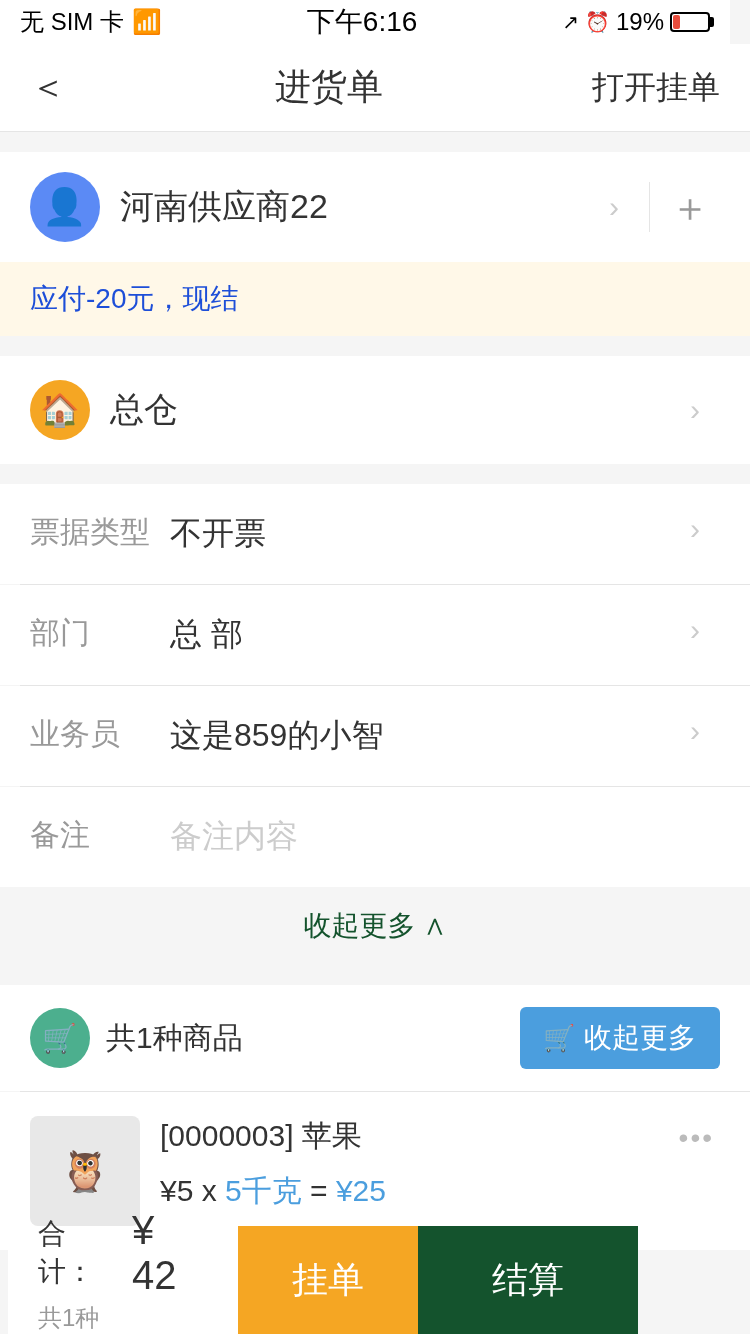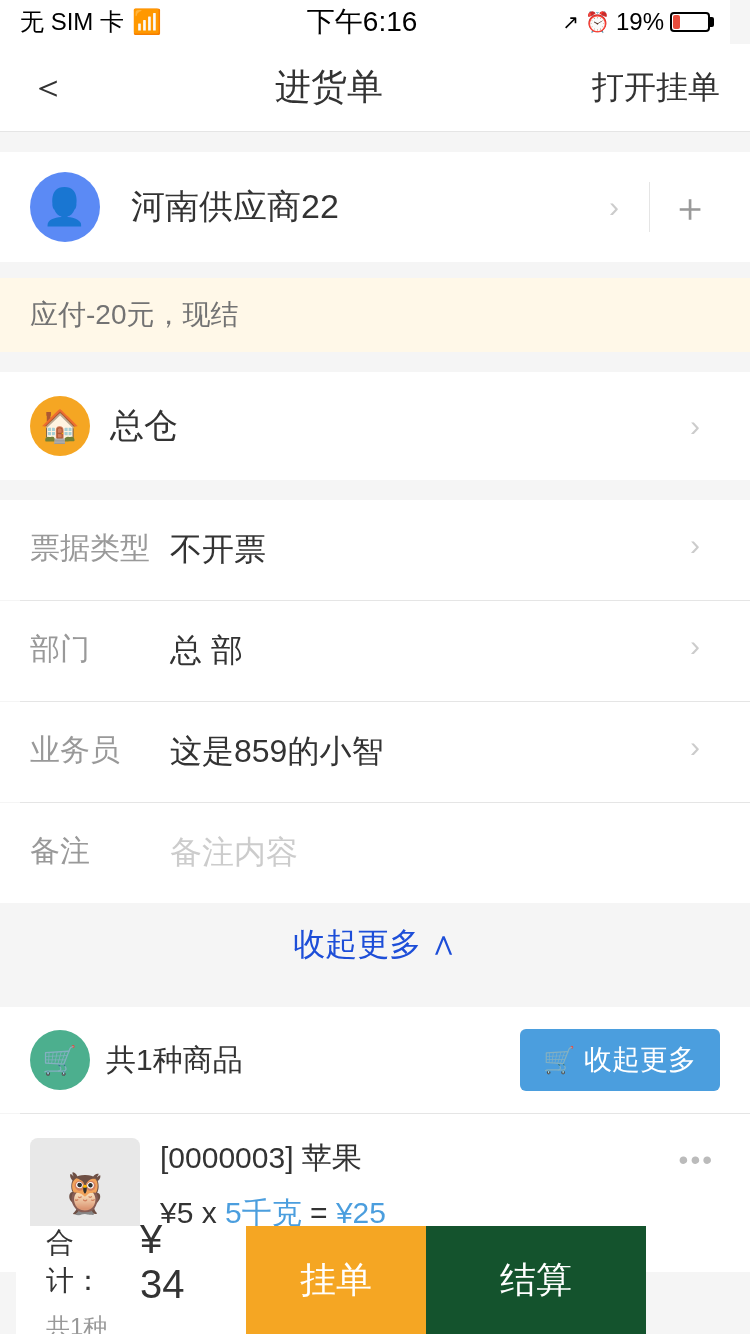--- a/index.html
+++ b/index.html
@@ -78,32 +78,31 @@
       padding: 20px 30px;
       position: relative;
     }
     .supplier-avatar {
       width: 70px; height: 70px; border-radius: 50%;
       background: #5B8AF5;
       display: flex; align-items: center; justify-content: center;
       margin-right: 20px; flex-shrink: 0;
     }
     .avatar-icon { color: #fff; font-size: 36px; }
-    .supplier-name { flex: 1; font-size: 34px; color: #333; margin-left: 11px; }
+    .supplier-name { flex: 1; font-size: 34px; color: #333; }
     .arrow-icon { color: #ccc; font-size: 30px; margin-right: 20px; }
     .plus-divider { width: 1px; height: 50px; background: #e5e5e5; margin: 0 10px; }
     .plus-icon { font-size: 40px; color: #999; padding: 0 10px; }
 
     
     .notice-bar {
       background: #FFF8E8;
       padding: 18px 30px;
       font-size: 28px;
-      color: #737373;
-      margin-top: 16px;
+      color: #1d4ed8;
     }
 
     
     .warehouse-row {
       background: #fff;
       display: flex;
       align-items: center;
       padding: 24px 30px;
     }
     .warehouse-icon-wrap {
@@ -141,22 +140,22 @@
       padding-left: 20px;
     }
 
     
     .collapse-row {
       background: #f5f5f5;
       display: flex;
       align-items: center;
       justify-content: center;
       padding: 20px;
-      font-size: 32px;
-      color: #1d4ed8;
+      font-size: 28px;
+      color: #14532d;
     }
 
     
     .products-header {
       background: #fff;
       display: flex;
       align-items: center;
       padding: 22px 30px;
     }
     .products-icon-wrap {
@@ -217,24 +216,24 @@
       letter-spacing: 2px;
       padding: 6px;
     }
 
     
     .footer {
       width: 630px;
       height: 108px;
       background: #fff;
       display: flex;
-      align-items: center;
+      align-items: flex-end;
       position: fixed;
       bottom: 0;
-      left: 16px;
+      left: 8px;
     }
     .footer-total {
       flex: 1;
       padding: 0 30px;
     }
     .footer-total-row {
       display: flex;
       align-items: center;
       gap: 12px;
     }
@@ -381,19 +380,19 @@
   </div>
   <span class="product-more">•••</span>
 </div>
 
 <div style="height: 108px;"></div>
 
 <div class="footer">
   <div class="footer-total">
     <div class="footer-total-row">
       <span class="footer-total-label">合计：</span>
-      <span class="footer-total-amount">¥ 34</span>
+      <span class="footer-total-amount">¥ 42</span>
     </div>
     <div class="footer-total-sub">共1种</div>
   </div>
   <button class="btn-suspend">挂单</button>
   <button class="btn-checkout">结算</button>
 </div>
 
 </body></html>

